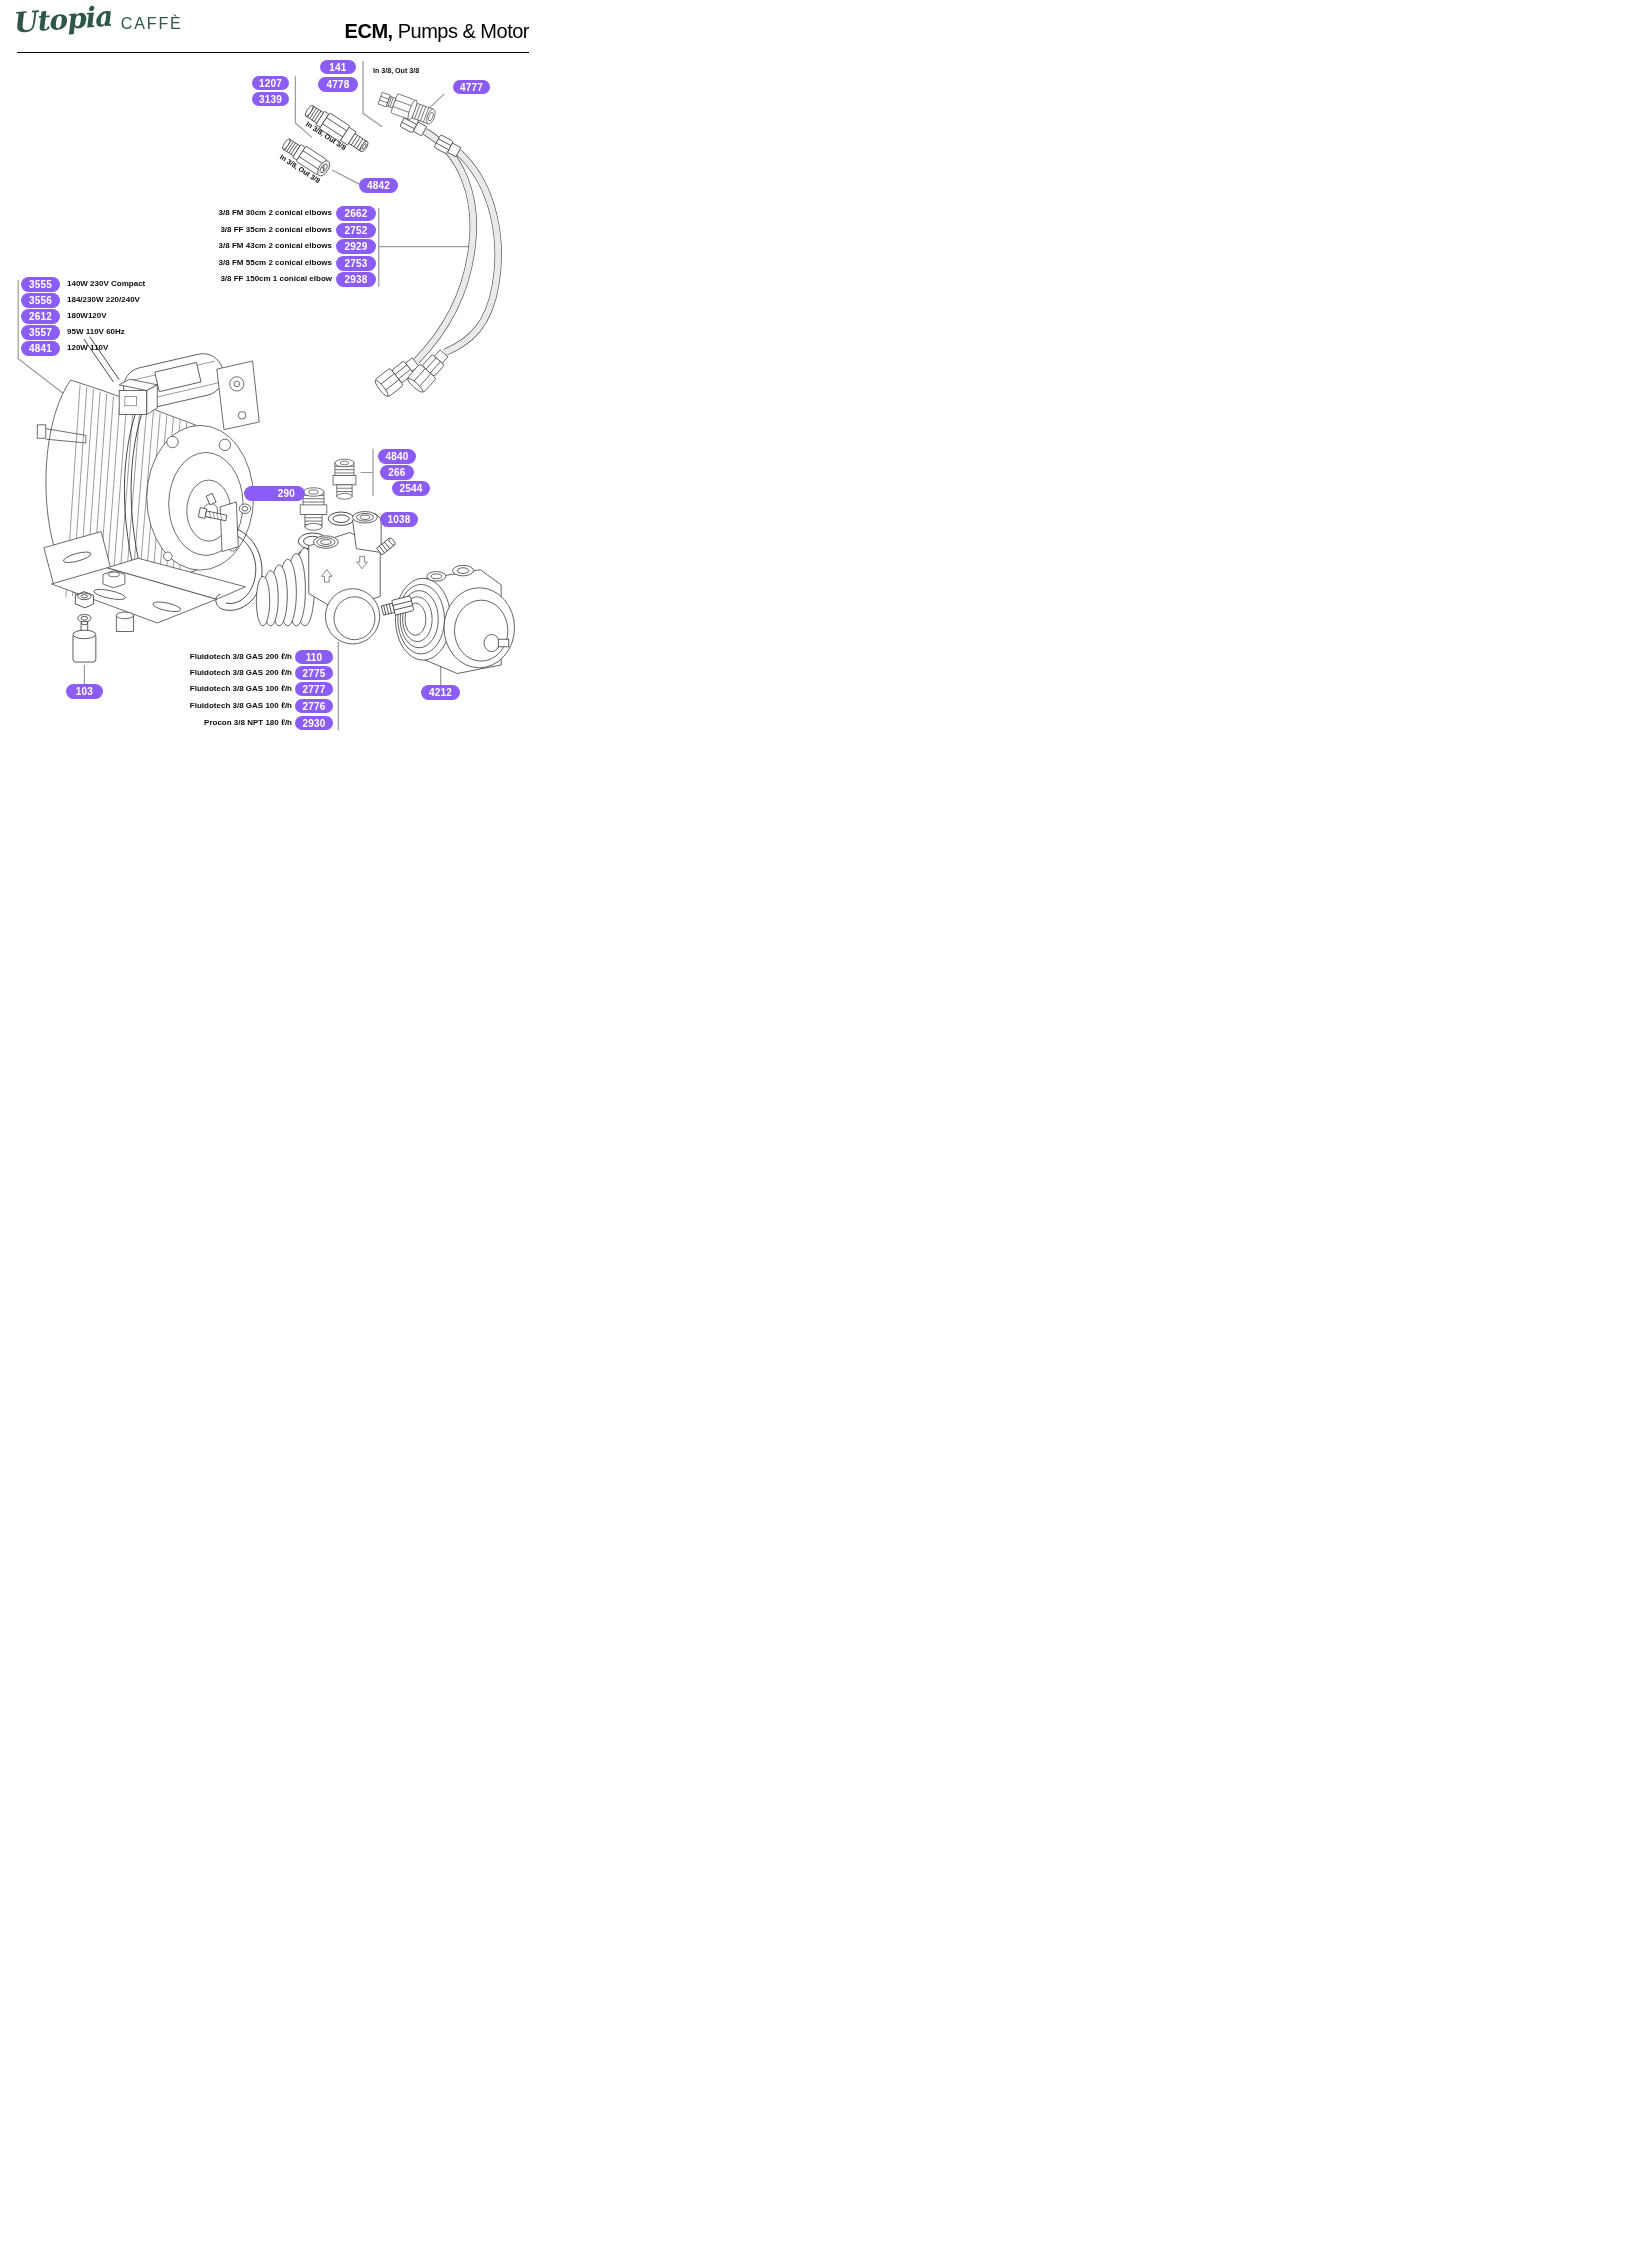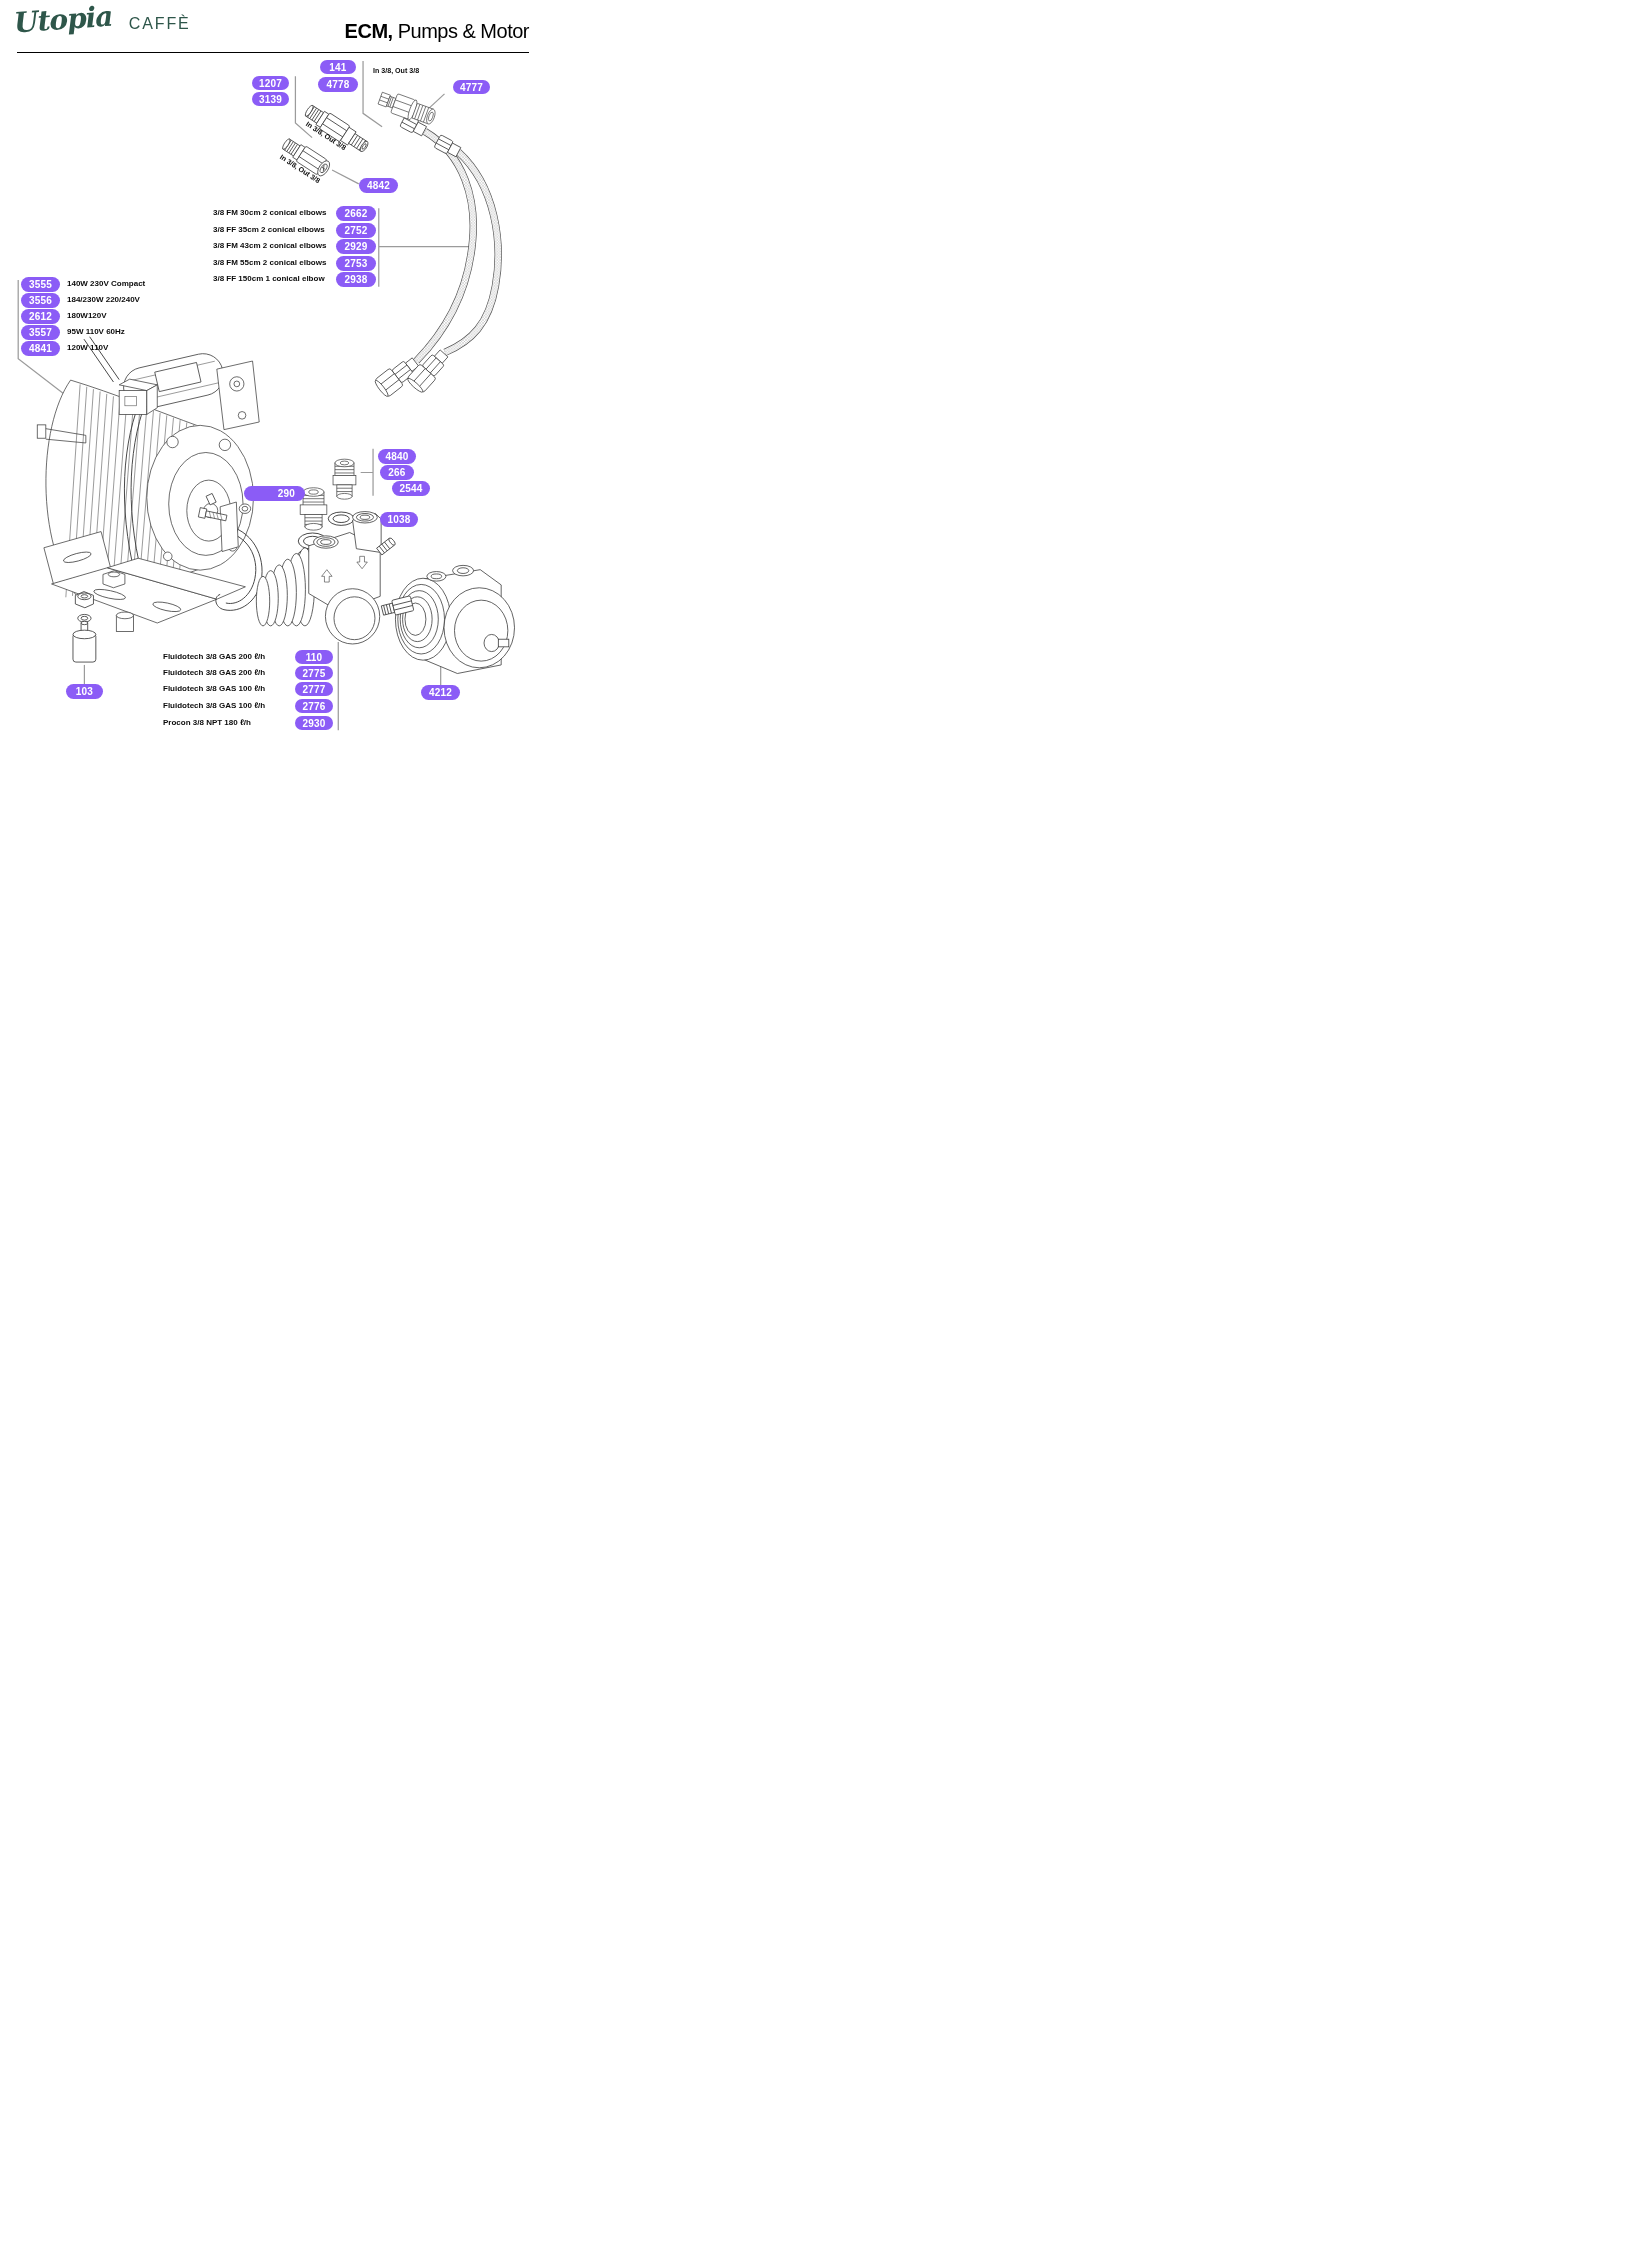--- a/index.html
+++ b/index.html
@@ -2,34 +2,34 @@
 <html style="font-size:7.6px"><head>
 <meta charset="utf-8">
 <style>
   html,body{margin:0;padding:0;background:#ffffff;}
   .page{position:relative;width:547px;height:754px;background:#fff;
         font-family:"Liberation Sans",sans-serif;overflow:hidden;}
   
   .logo{position:absolute;left:14.3px;top:2.9px;color:#2e564a;white-space:nowrap;}
   .logo-script{font-family:"DejaVu Serif",serif;font-style:italic;font-weight:700;
                font-size:28px;display:inline-block;transform:rotate(-4deg);letter-spacing:-1px;}
-  .logo-caffe{font-size:16px;font-weight:400;letter-spacing:1.9px;margin-left:16px;
+  .logo-caffe{font-size:16px;font-weight:400;letter-spacing:1.9px;margin-left:8px;
               font-family:"Liberation Sans",sans-serif;}
   .title{position:absolute;right:18px;top:20px;font-size:20px;color:#000;
          letter-spacing:-0.5px;white-space:nowrap;}
   .title b{font-weight:700;}
   .rule{position:absolute;left:17px;top:52px;width:512px;height:1.4px;background:#000;}
   
   .badge{position:absolute;background:#8b5cf6;color:#fff;font-weight:700;
          border-radius:7.6px;display:flex;align-items:center;justify-content:center;
          font-size:10px;letter-spacing:0.2px;}
   
   .lbl{position:absolute;font-weight:700;color:#0b0b0b;font-size:8px;
        white-space:nowrap;line-height:14.8px;}
-  .lbl.rt{}
+  .lbl.rt{text-align:right;}
   .rot{transform-origin:0 0;transform:rotate(33deg);font-size:7.1px;line-height:7.1px;}
   .small{font-size:7.1px;line-height:7.1px;}
   svg{position:absolute;left:0;top:0;}
 </style>
 </head>
 <body>
 
 <div class="page">
 
   <div class="logo">

